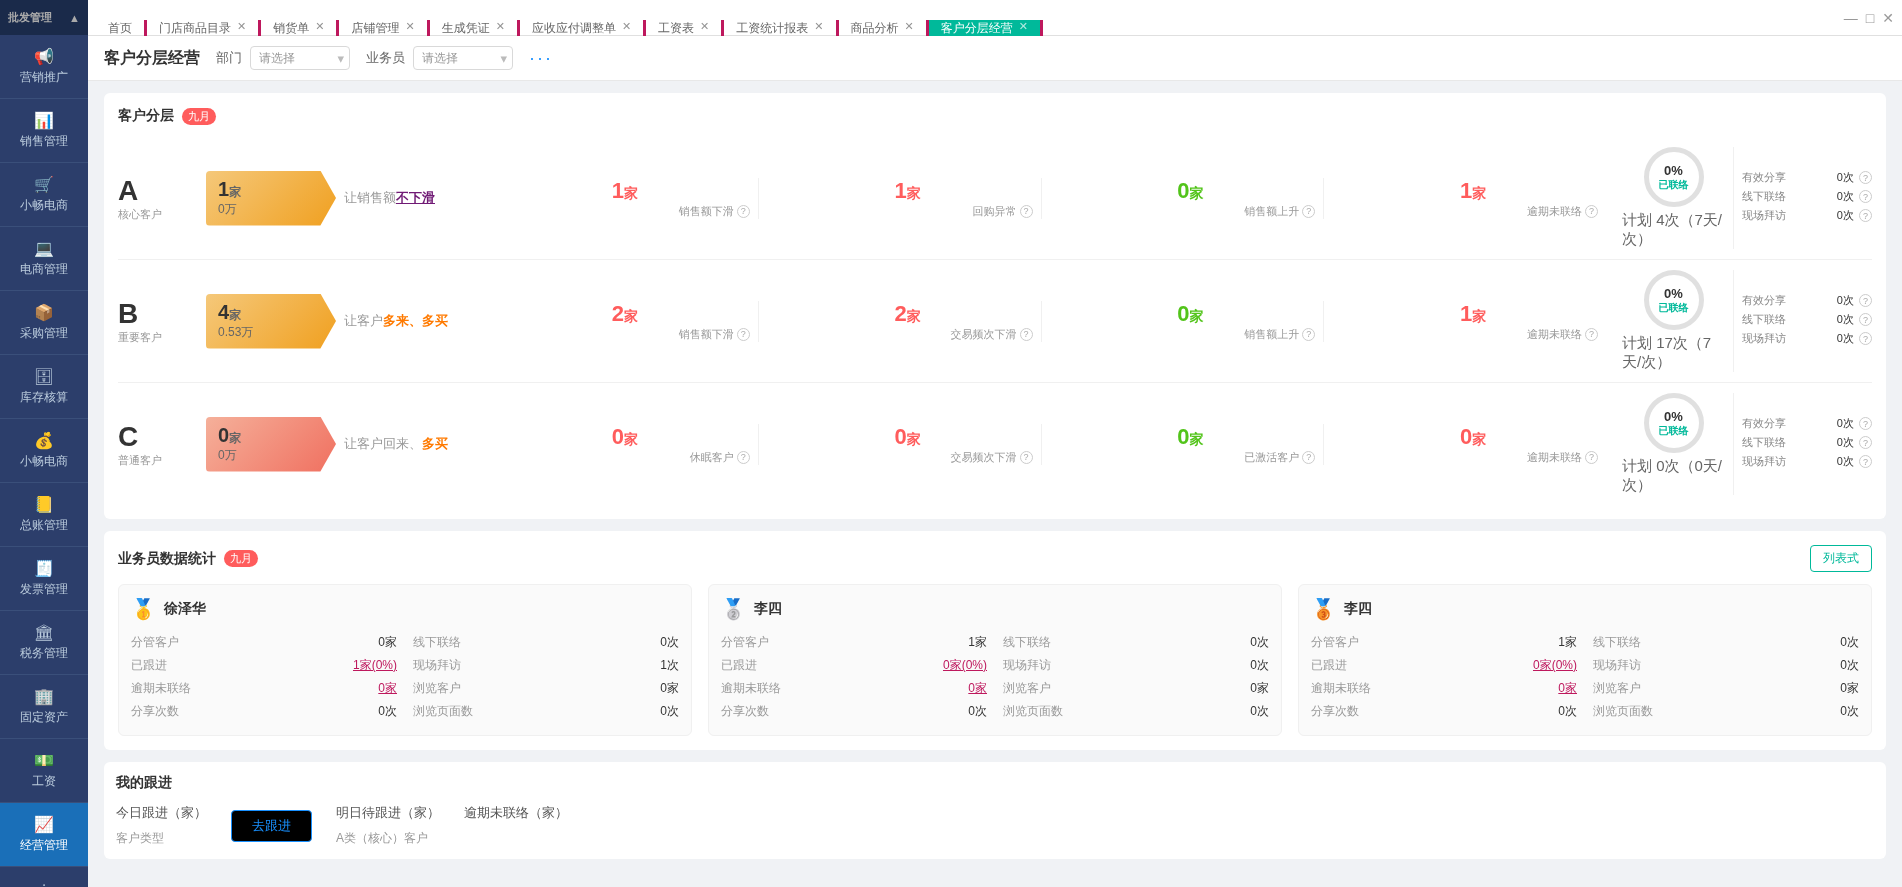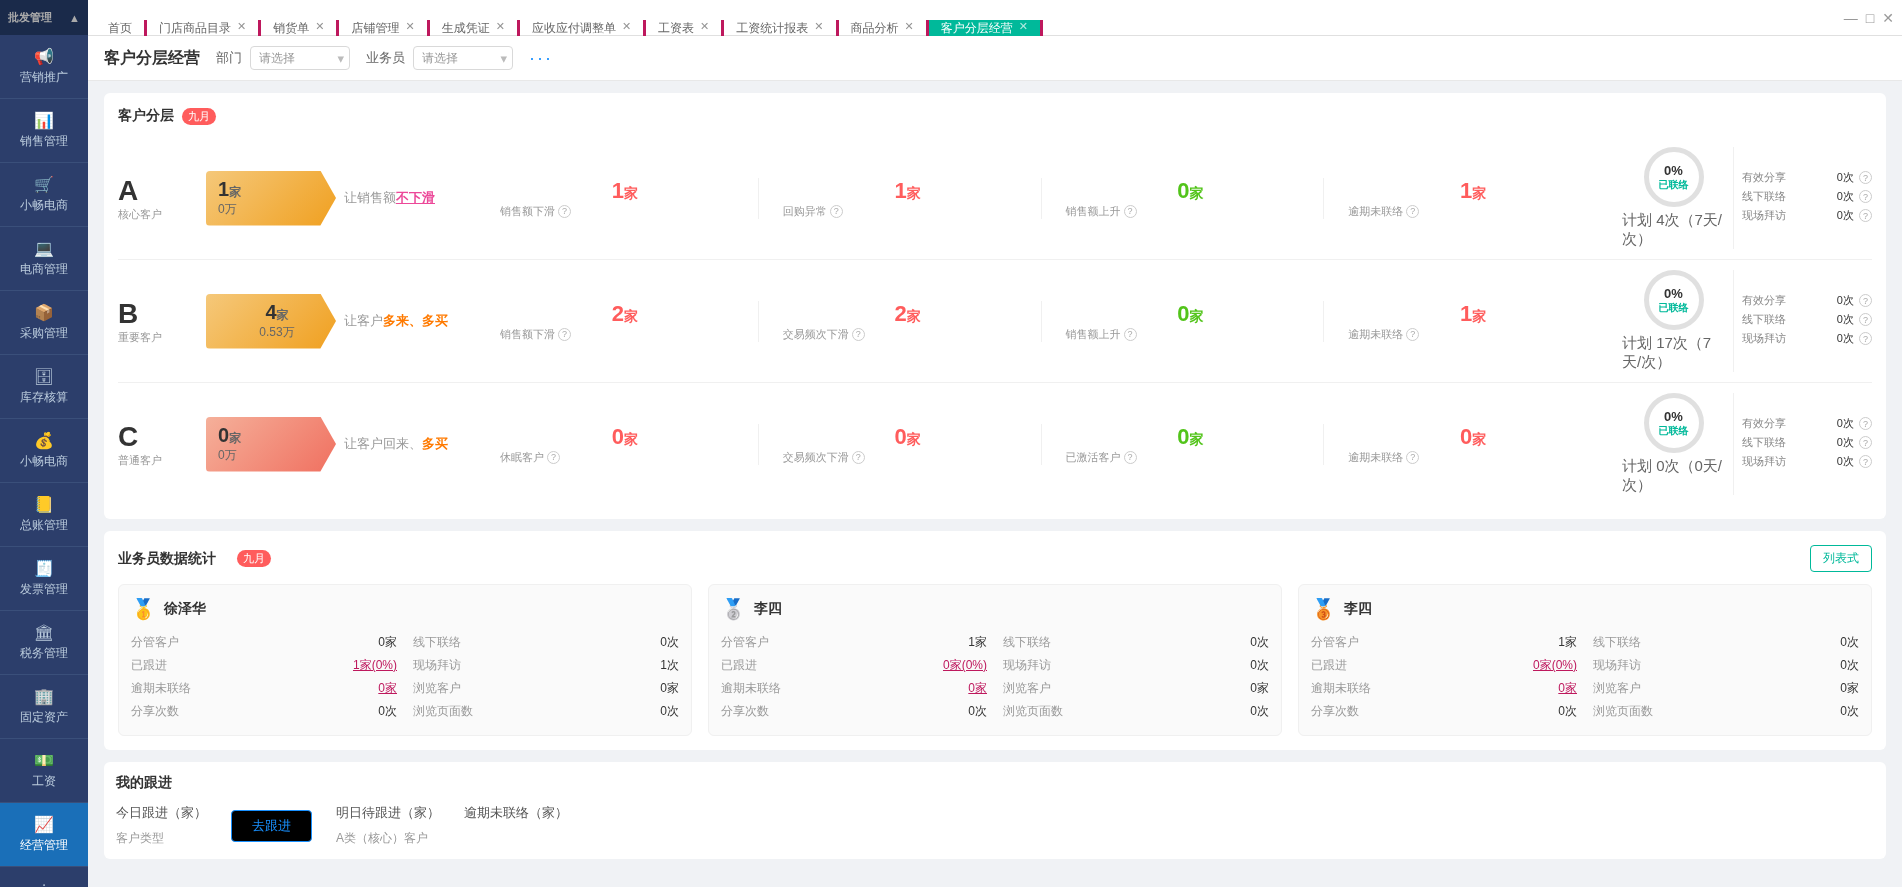--- a/index.html
+++ b/index.html
@@ -241,21 +241,21 @@
       font-size: 22px;
       font-weight: bold;
       color: #ff5c5c;
     }
     .metric-num.green { color: #52c41a; }
     .metric-label {
       font-size: 11px;
       color: #999;
       display: flex;
       align-items: center;
-      justify-content: flex-start;
+      justify-content: flex-end;
       gap: 3px;
     }
     .info-icon {
       width: 13px;
       height: 13px;
       border-radius: 50%;
       border: 1px solid #ccc;
       color: #aaa;
       font-size: 9px;
       display: inline-flex;
@@ -548,21 +548,21 @@
     <div class="tier-label">
       <div class="tier-letter">A</div>
       <div class="tier-name">核心客户</div>
     </div>
     <div class="tier-count-bar">
       <div class="tier-bar" style="background:linear-gradient(135deg, #f5c87a, #f0a020);clip-path:polygon(0 0, 88% 0, 100% 50%, 88% 100%, 0 100%);height:55px;border-radius:4px;">
         <div class="tier-count-num">1<span class="tier-count-unit">家</span></div>
         <div class="tier-amount">0万</div>
       </div>
     </div>
-    <div class="tier-slogan">让销售额<span style="color:#ec4899;font-weight:bold;text-decoration:underline;">不下滑</span></div>
+    <div class="tier-slogan">让销售额<span style="color:#701a75;font-weight:bold;text-decoration:underline;">不下滑</span></div>
     <div class="tier-metrics">
     <div class="metric-box">
       <div class="metric-num ">1<span class="metric-unit">家</span></div>
       <div class="metric-label">销售额下滑 <span class="info-icon">?</span></div>
     </div>
 
     <div class="metric-box">
       <div class="metric-num ">1<span class="metric-unit">家</span></div>
       <div class="metric-label">回购异常 <span class="info-icon">?</span></div>
     </div>
@@ -602,21 +602,21 @@
       <span class="stat-right-val">0次 <span class="info-icon stat-info">?</span></span>
     </div>
   </div>
   </div>
           <div class="tier-row">
     <div class="tier-label">
       <div class="tier-letter">B</div>
       <div class="tier-name">重要客户</div>
     </div>
     <div class="tier-count-bar">
-      <div class="tier-bar" style="background:linear-gradient(135deg, #f5c87a, #f0a020);clip-path:polygon(0 0, 88% 0, 100% 50%, 88% 100%, 0 100%);height:55px;border-radius:4px;align-items:center;">
+      <div class="tier-bar" style="background:linear-gradient(135deg, #f5c87a, #f0a020);clip-path:polygon(0 0, 88% 0, 100% 50%, 88% 100%, 0 100%);height:55px;border-radius:4px;">
         <div class="tier-count-num">4<span class="tier-count-unit">家</span></div>
         <div class="tier-amount">0.53万</div>
       </div>
     </div>
     <div class="tier-slogan">让客户<span style="color:#ff7a00;font-weight:bold;">多来、多买</span></div>
     <div class="tier-metrics">
     <div class="metric-box">
       <div class="metric-num ">2<span class="metric-unit">家</span></div>
       <div class="metric-label">销售额下滑 <span class="info-icon">?</span></div>
     </div>
@@ -719,21 +719,21 @@
       <span class="stat-right-label">现场拜访</span>
       <span class="stat-right-val">0次 <span class="info-icon stat-info">?</span></span>
     </div>
   </div>
   </div>
         </div>
     </div>
 
     <div class="section">
       <div class="staff-section-header">
-        <div style="display:flex;align-items:center;gap:13px;">
+        <div style="display:flex;align-items:center;gap:0;">
           <span class="section-title">业务员数据统计</span>
           <span class="month-badge">九月</span>
         </div>
         <button class="list-btn">列表式</button>
       </div>
       <div class="staff-grid" id="staff-grid">
           <div class="staff-card">
     <div class="staff-name-row">
       <span class="staff-medal">🥇</span>
       <span class="staff-name">徐泽华</span>

